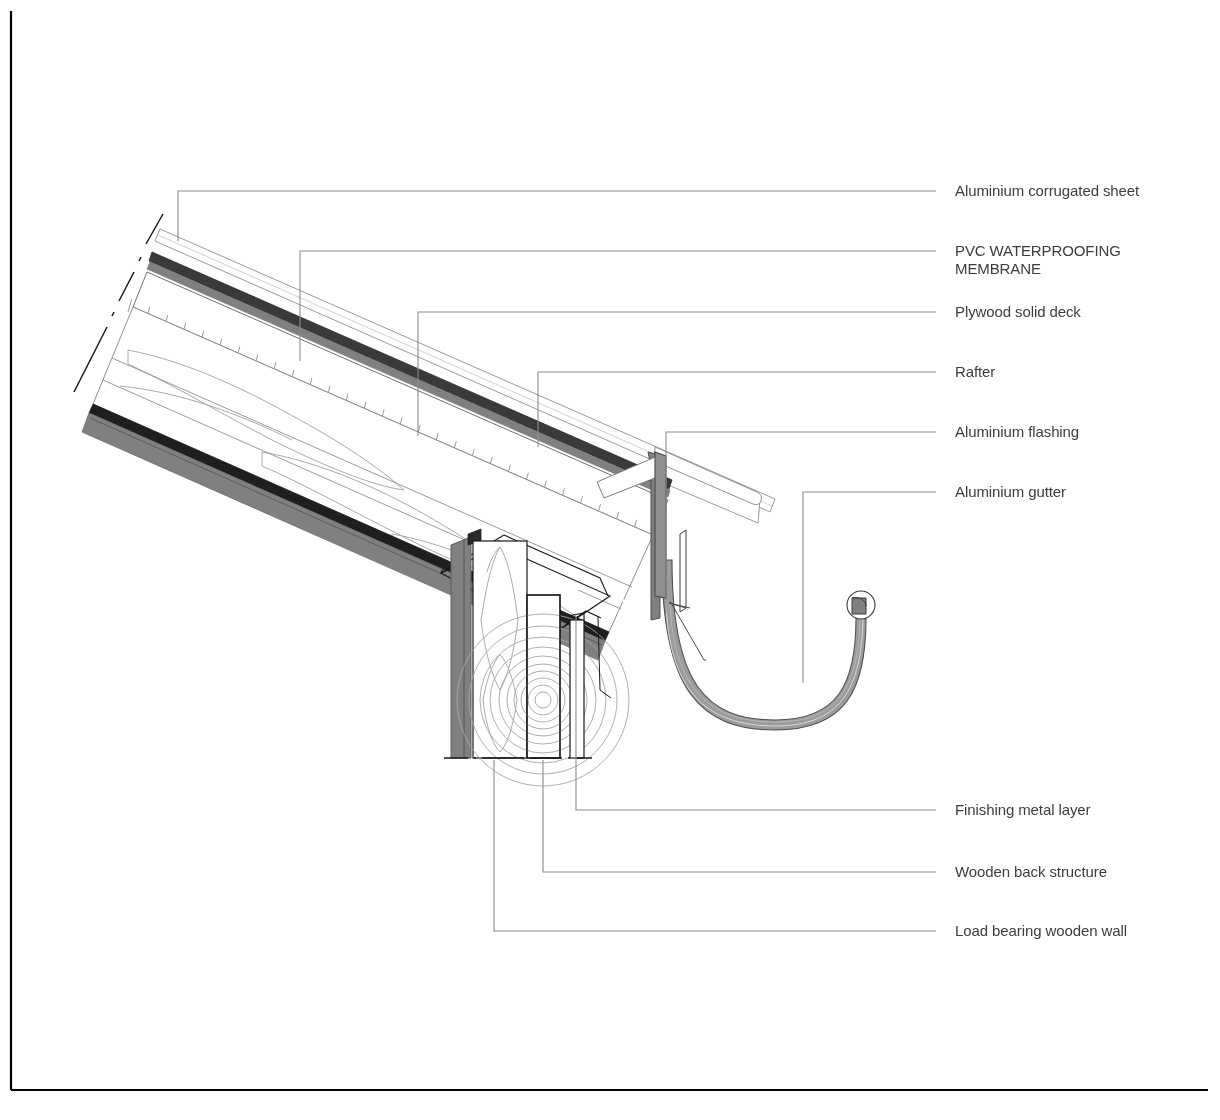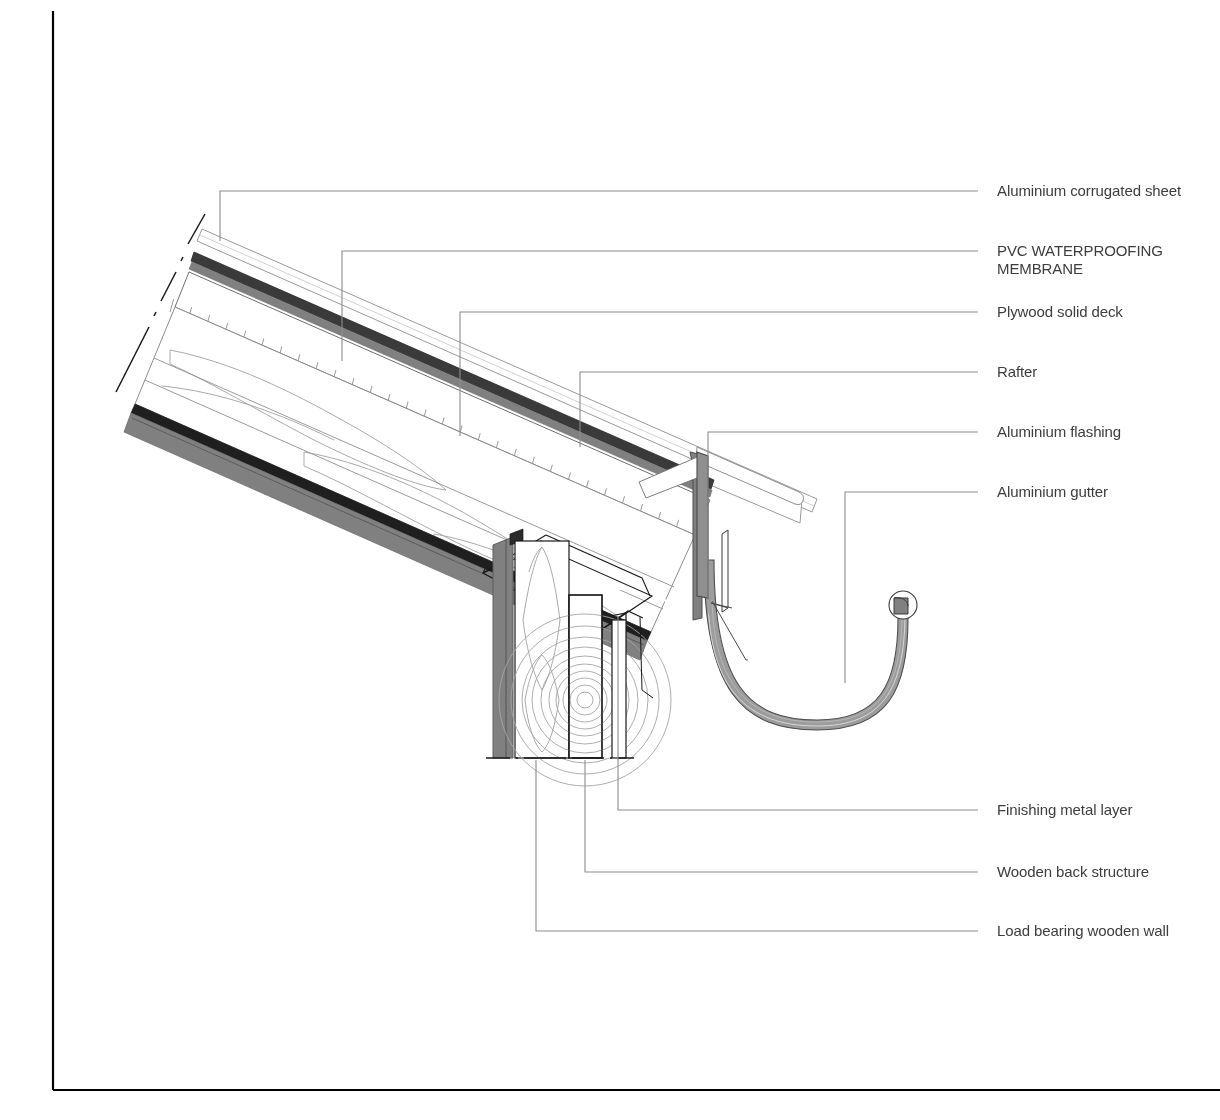--- a/index.html
+++ b/index.html
@@ -1,18 +1,18 @@
 <!DOCTYPE html>
 <html><head>
 <meta charset="utf-8">
 <style>
   html,body{margin:0;padding:0;background:#ffffff;}
   body{width:1220px;height:1120px;overflow:hidden;
        font-family:"Liberation Sans","DejaVu Sans",sans-serif;}
-  #sheet{position:relative;width:1008px;height:1120px;background:#fff;padding-left:42px;}
+  #sheet{position:relative;width:1008px;height:1120px;background:#fff;}
   svg{display:block;}
   .lbl{font-family:"Liberation Sans","DejaVu Sans",sans-serif;
        font-size:15px;fill:#3d3d3d;letter-spacing:-0.1px;}
 </style>
 </head>
 <body>
 
 <div id="sheet">
 <svg width="1220" height="1120" viewBox="0 0 1220 1120">
 

